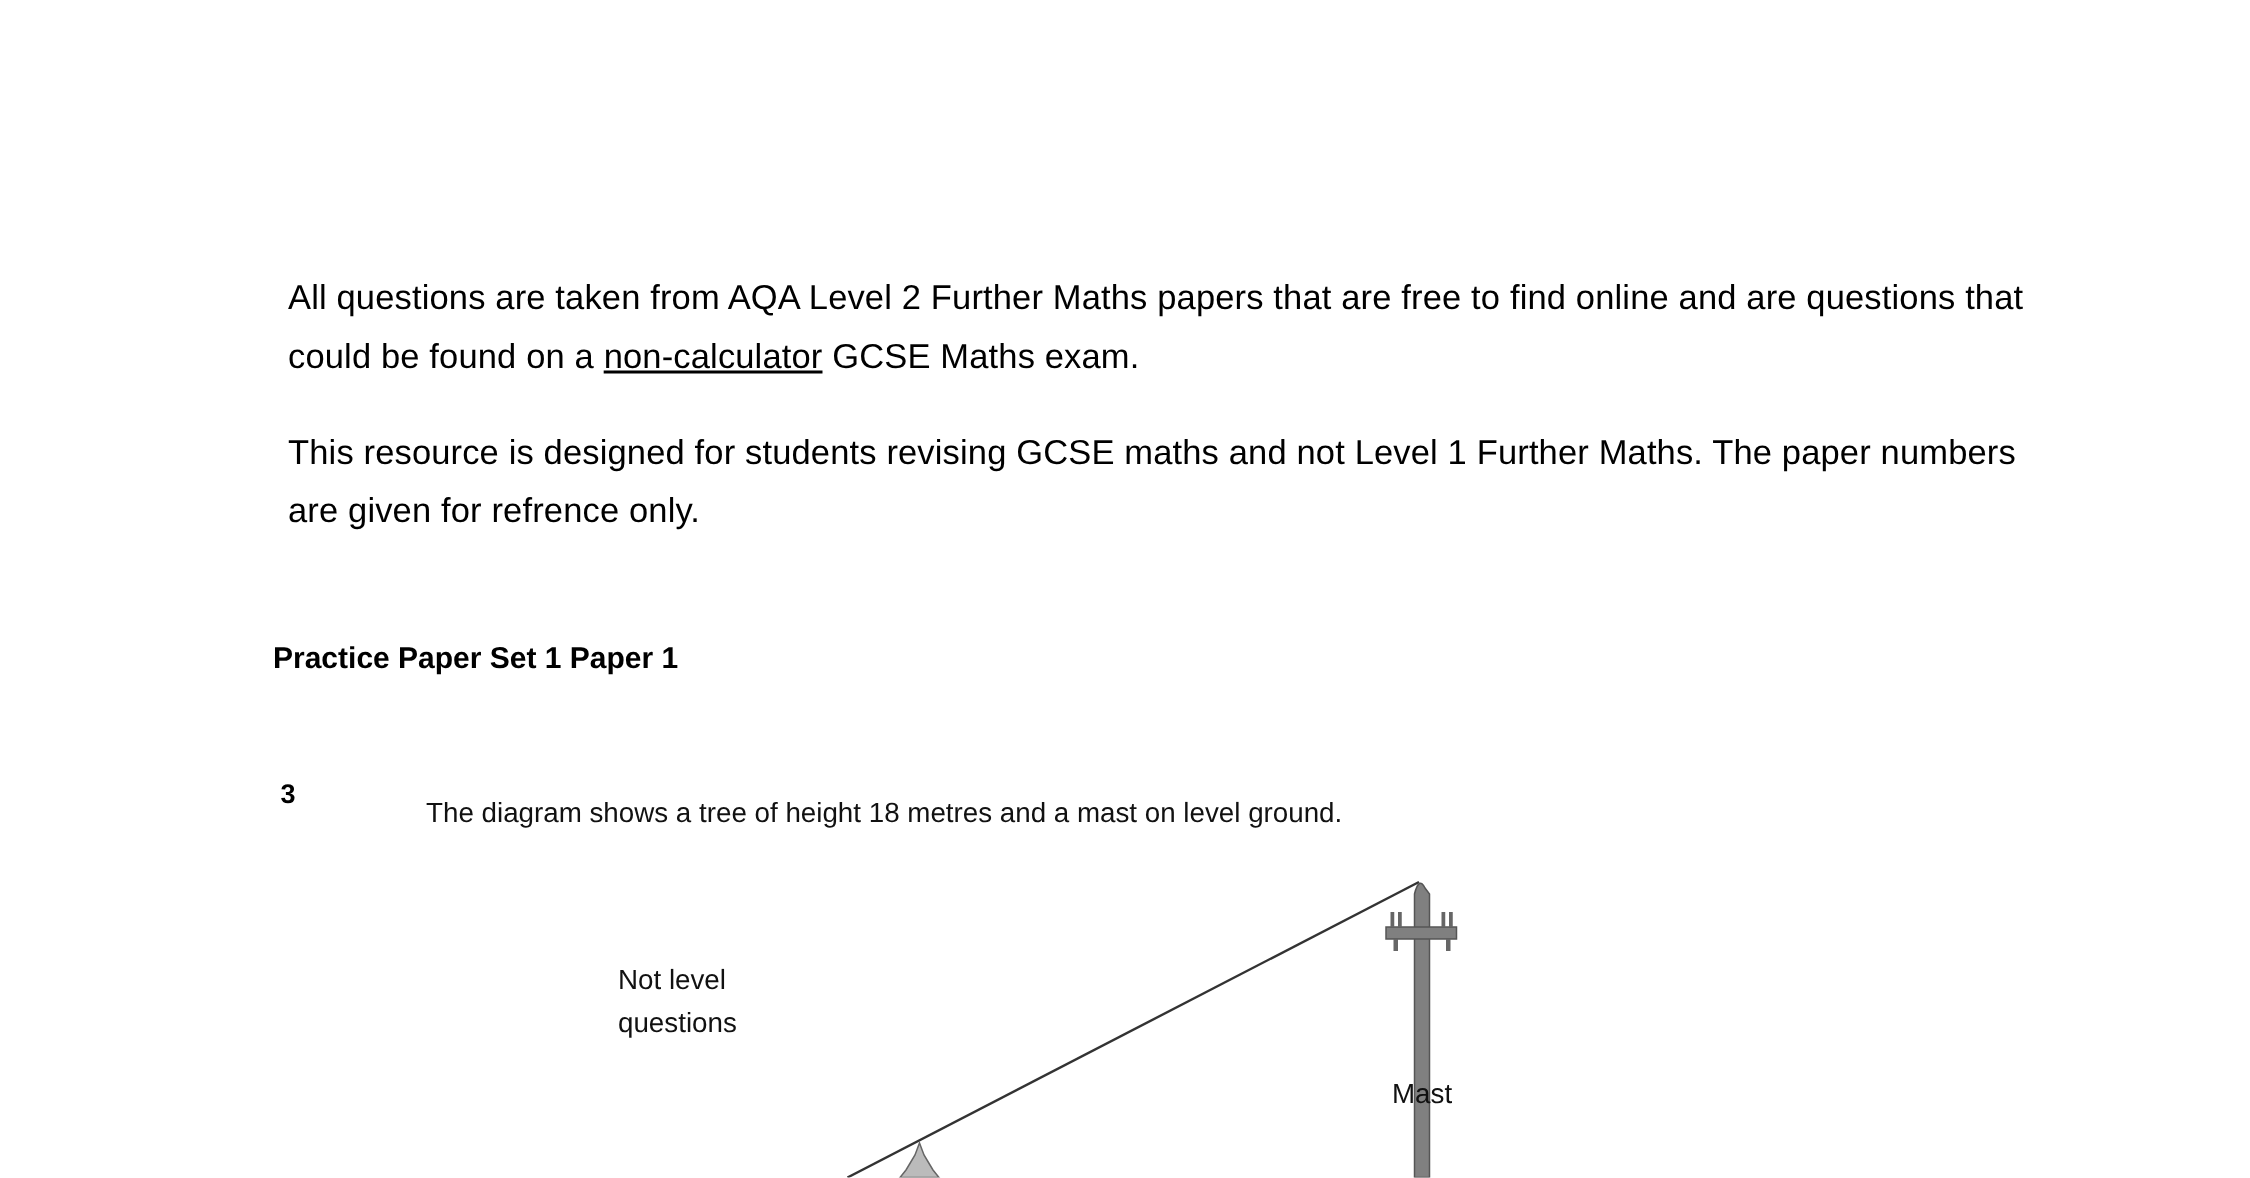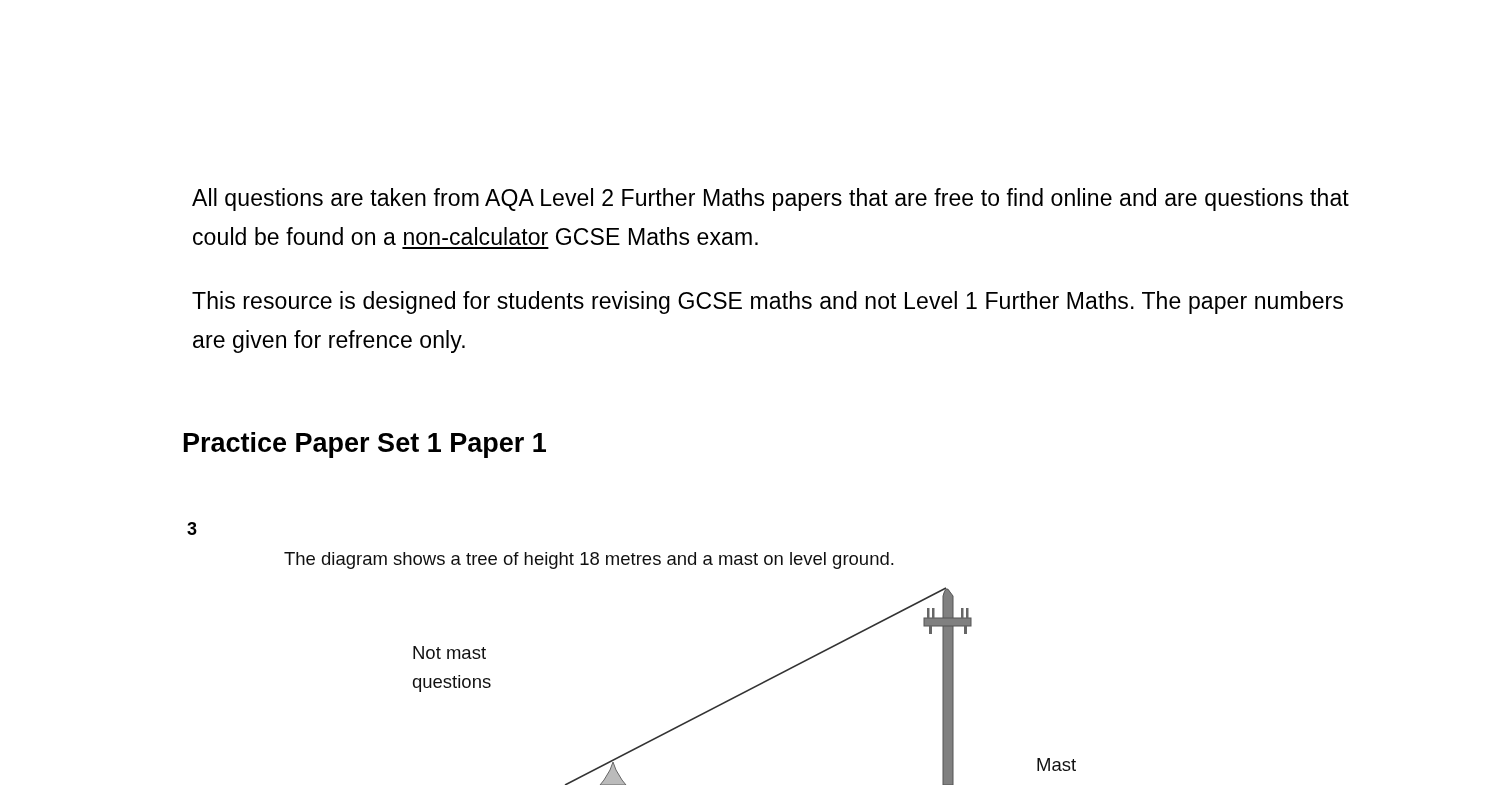--- a/index.html
+++ b/index.html
@@ -3,30 +3,30 @@
 <meta charset="utf-8">
 <style>
   html, body { margin: 0; padding: 0; background: #ffffff; }
   body { width: 1500px; height: 785px; overflow: hidden; position: relative;
          font-family: "DejaVu Sans", "Liberation Sans", sans-serif; color: #000; }
   .para { position: absolute; left: 192px; width: 1160px; font-size: 23px; line-height: 39px;
           font-family: "Liberation Sans", "DejaVu Sans", sans-serif; letter-spacing: 0.1px; }
   .p1 { top: 179px; }
   .p2 { top: 282px; }
   .u { text-decoration: underline; }
-  .heading { position: absolute; left: 182px; top: 428px; font-size: 27px; font-weight: bold;
+  .heading { position: absolute; left: 182px; top: 428px; font-size: 20px; font-weight: bold;
              font-family: "Liberation Sans", "DejaVu Sans", sans-serif; }
   .qnum { position: absolute; left: 187px; top: 519px; font-size: 18px; font-weight: bold;
           font-family: "Liberation Sans", sans-serif; }
-  .qtext { position: absolute; left: 284px; top: 548px; font-size: 18.5px;
+  .qtext { position: absolute; left: 284px; top: 531px; font-size: 18.5px;
            font-family: "Liberation Sans", sans-serif; color: #111; }
   .diagram { position: absolute; left: 0; top: 0; width: 1500px; height: 785px; pointer-events: none; }
   .label { position: absolute; font-family: "Liberation Sans", sans-serif; font-size: 18.5px; color: #111; line-height: 29px; }
   .nda { left: 412px; top: 638px; }
-  .mast-label { left: 1036px; top: 714px; margin-top: 36px; }
+  .mast-label { left: 928px; top: 714px; }
 </style>
 </head>
 <body>
 
 <div class="para p1"><span>All questions are taken from AQA Level 2 Further Maths papers that are free to find online and are questions that could be found on a </span><span class="u">non-calculator</span><span> GCSE Maths exam.</span></div>
 
 <div class="para p2">This resource is designed for students revising GCSE maths and not Level 1 Further Maths. The paper numbers are given for refrence only.</div>
 
 <div class="heading">Practice Paper Set 1 Paper 1</div>
 
@@ -47,16 +47,16 @@
     <rect x="929" y="626" width="3" height="8" fill="#666"></rect>
     <rect x="964" y="626" width="3" height="8" fill="#666"></rect>
   </g>
 
   <g>
     <path d="M613,762 L616,770 L619,775 L622,780 L626,785 L600,785 L604,780 L607,775 L610,770 Z" fill="#bbbbbb" stroke="#666" stroke-width="1"></path>
   </g>
 </svg>
 
 <div class="label nda">
-  <div>Not mast</div>
+  <div>Not level</div>
   <div>questions</div>
 </div>
 <div class="label mast-label">Mast</div>
 
 </body></html>

